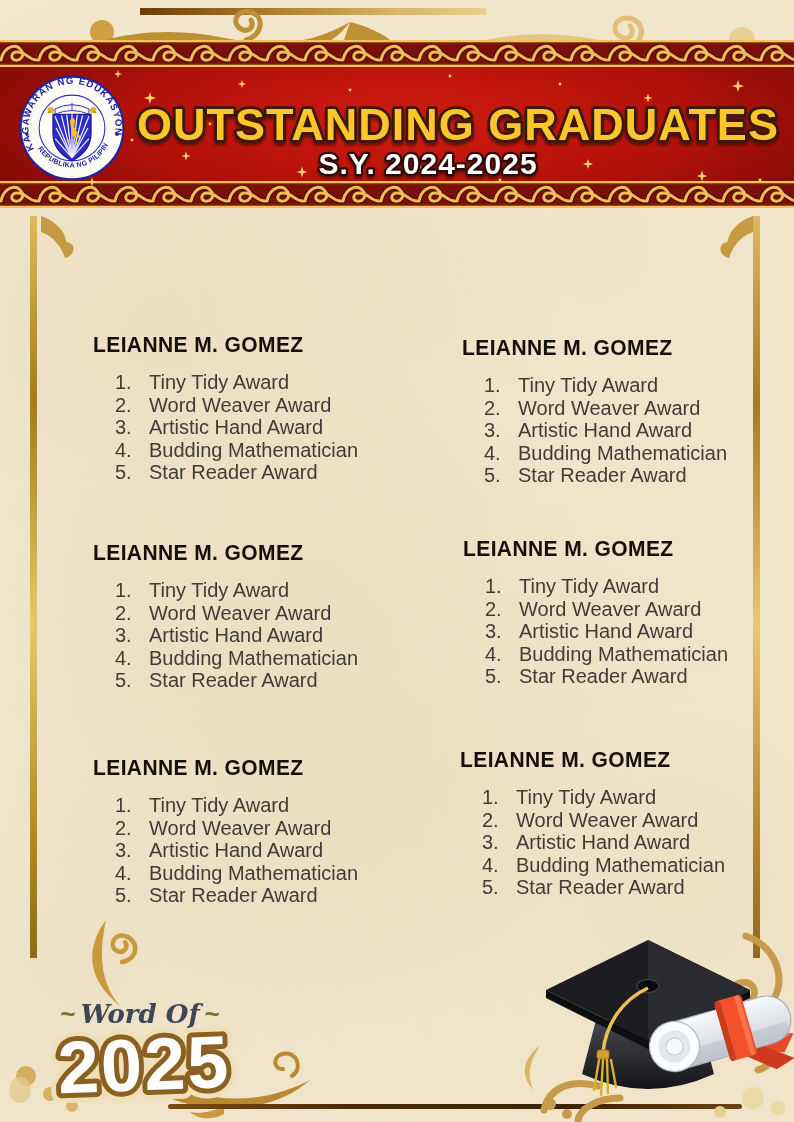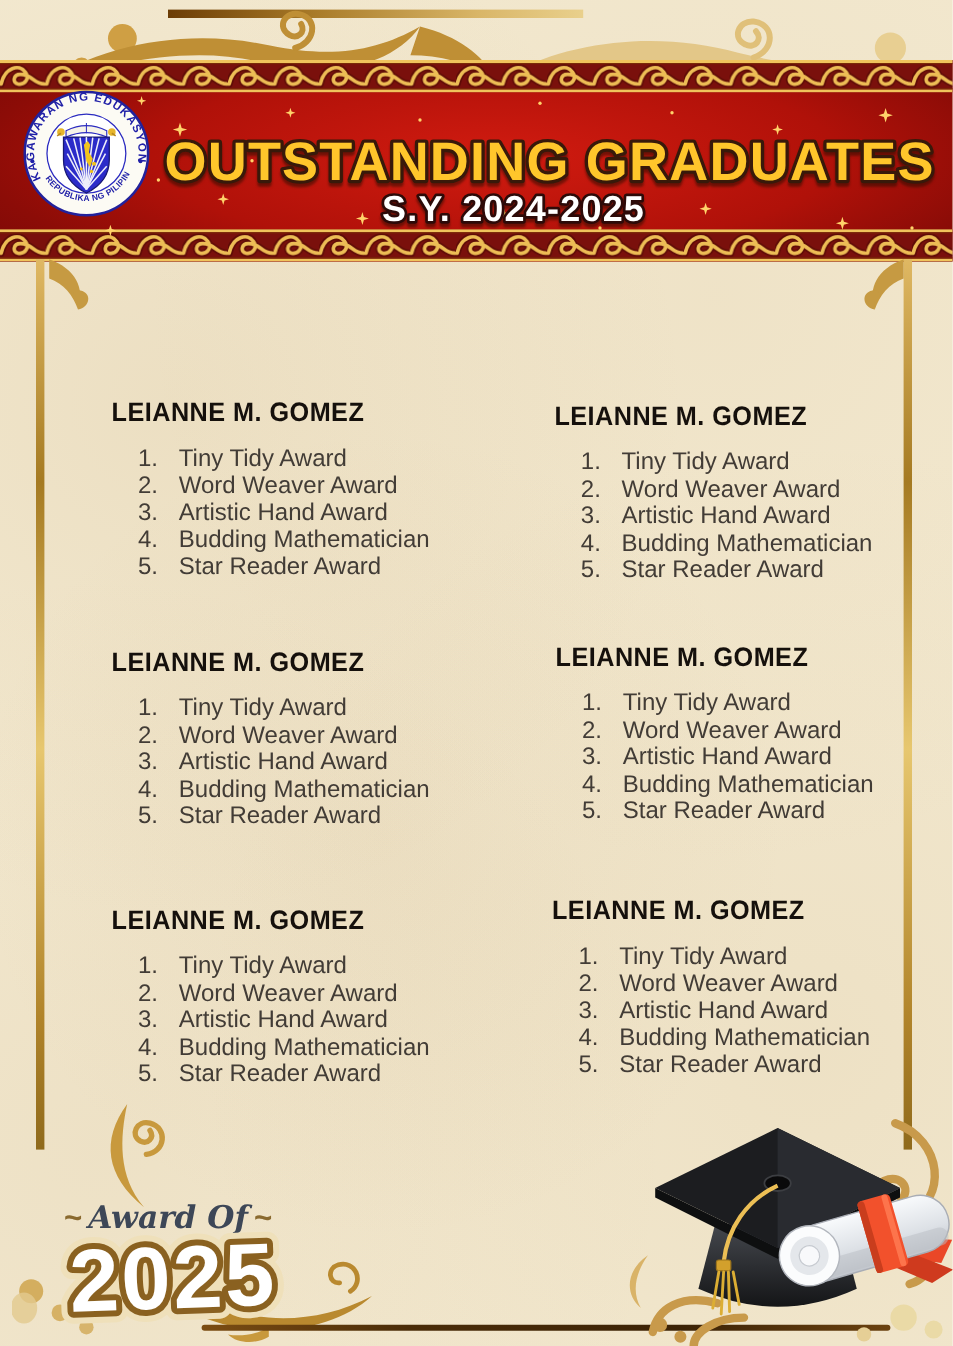--- a/index.html
+++ b/index.html
@@ -12,21 +12,21 @@
       radial-gradient(circle at 75% 22%, rgba(201,172,120,.10), transparent 45%),
       radial-gradient(circle at 40% 62%, rgba(188,156,104,.10), transparent 40%),
       radial-gradient(circle at 85% 78%, rgba(196,166,112,.12), transparent 46%),
       radial-gradient(circle at 10% 85%, rgba(188,156,104,.10), transparent 40%);
   }
   .abs{position:absolute;}
   
   .top-bar{left:140px;top:8px;width:346px;height:7px;
     background:linear-gradient(90deg,#6b3c05,#a87a28 35%,#d9b668 75%,#e9d08c);}
   
-  .banner{left:0;top:50px;width:794px;height:168px;
+  .banner{left:0;top:40px;width:794px;height:168px;
     background:radial-gradient(ellipse 75% 95% at 52% 48%, #d11b10 0%, #b01109 48%, #8c0c07 72%, #6d0705 100%);}
   .rope{left:0;width:794px;height:27px;}
   .rope-top{top:0;}
   .rope-bot{bottom:0;top:auto;}
   .banner-text-svg{left:0;top:24px;width:794px;height:144px;}
   .banner-title-text{font-family:"Liberation Sans",sans-serif;font-weight:bold;
     filter:drop-shadow(0 3px 1px rgba(45,12,0,.55));}
   
   .seal{left:19px;top:75px;width:106px;height:106px;}
   
@@ -342,21 +342,21 @@
     <path d="M112 44 c16 -2 18 -22 3 -26 c-11 -3 -17 10 -8 15 c6 3 12 -3 8 -9" fill="none" stroke="#c8993d" stroke-width="4.5" stroke-linecap="round"></path>
     <circle cx="16" cy="158" r="10" fill="#cfa44c" opacity=".85"></circle>
     <circle cx="40" cy="176" r="7" fill="#cfa44c" opacity=".8"></circle>
     <circle cx="62" cy="188" r="6" fill="#cfa44c" opacity=".75"></circle>
     <ellipse cx="10" cy="172" rx="11" ry="13" fill="#e2c98e" opacity=".8"></ellipse>
     <path d="M150 160 C195 186 250 188 300 162 C262 196 196 198 150 176 Z" fill="#b9892f"></path>
     <path d="M282 158 c12 -8 4 -26 -10 -22 c-10 3 -8 16 1 15" fill="none" stroke="#b9892f" stroke-width="4" stroke-linecap="round"></path>
     <path d="M214 196 c-10 6 -26 6 -34 -2 c10 2 24 0 34 -6 Z" fill="#c8993d"></path>
   </svg>
 
-  <div class="abs classof"><span class="tilde">~</span><span>Award Of</span><span class="tilde">~</span></div>
+  <div class="abs classof"><span class="tilde">~</span><span>Word Of</span><span class="tilde">~</span></div>
 
   <svg class="abs year-svg" viewBox="0 0 268 110">
     <text x="130" y="82" text-anchor="middle" font-size="74" font-weight="bold" font-family="Liberation Sans,sans-serif" letter-spacing="2" fill="none" stroke="#efe0ba" stroke-width="20" stroke-linejoin="round">2025</text>
     <text x="130" y="82" text-anchor="middle" font-size="74" font-weight="bold" font-family="Liberation Sans,sans-serif" letter-spacing="2" fill="#ffffff" stroke="#8a6120" stroke-width="10" paint-order="stroke" stroke-linejoin="round">2025</text>
   </svg>
 
   <div class="abs bottom-line deco"></div>
 
   <svg class="abs deco" style="left:518px;top:928px;" width="276 " height="194" viewBox="0 0 276 194">
     <defs>

